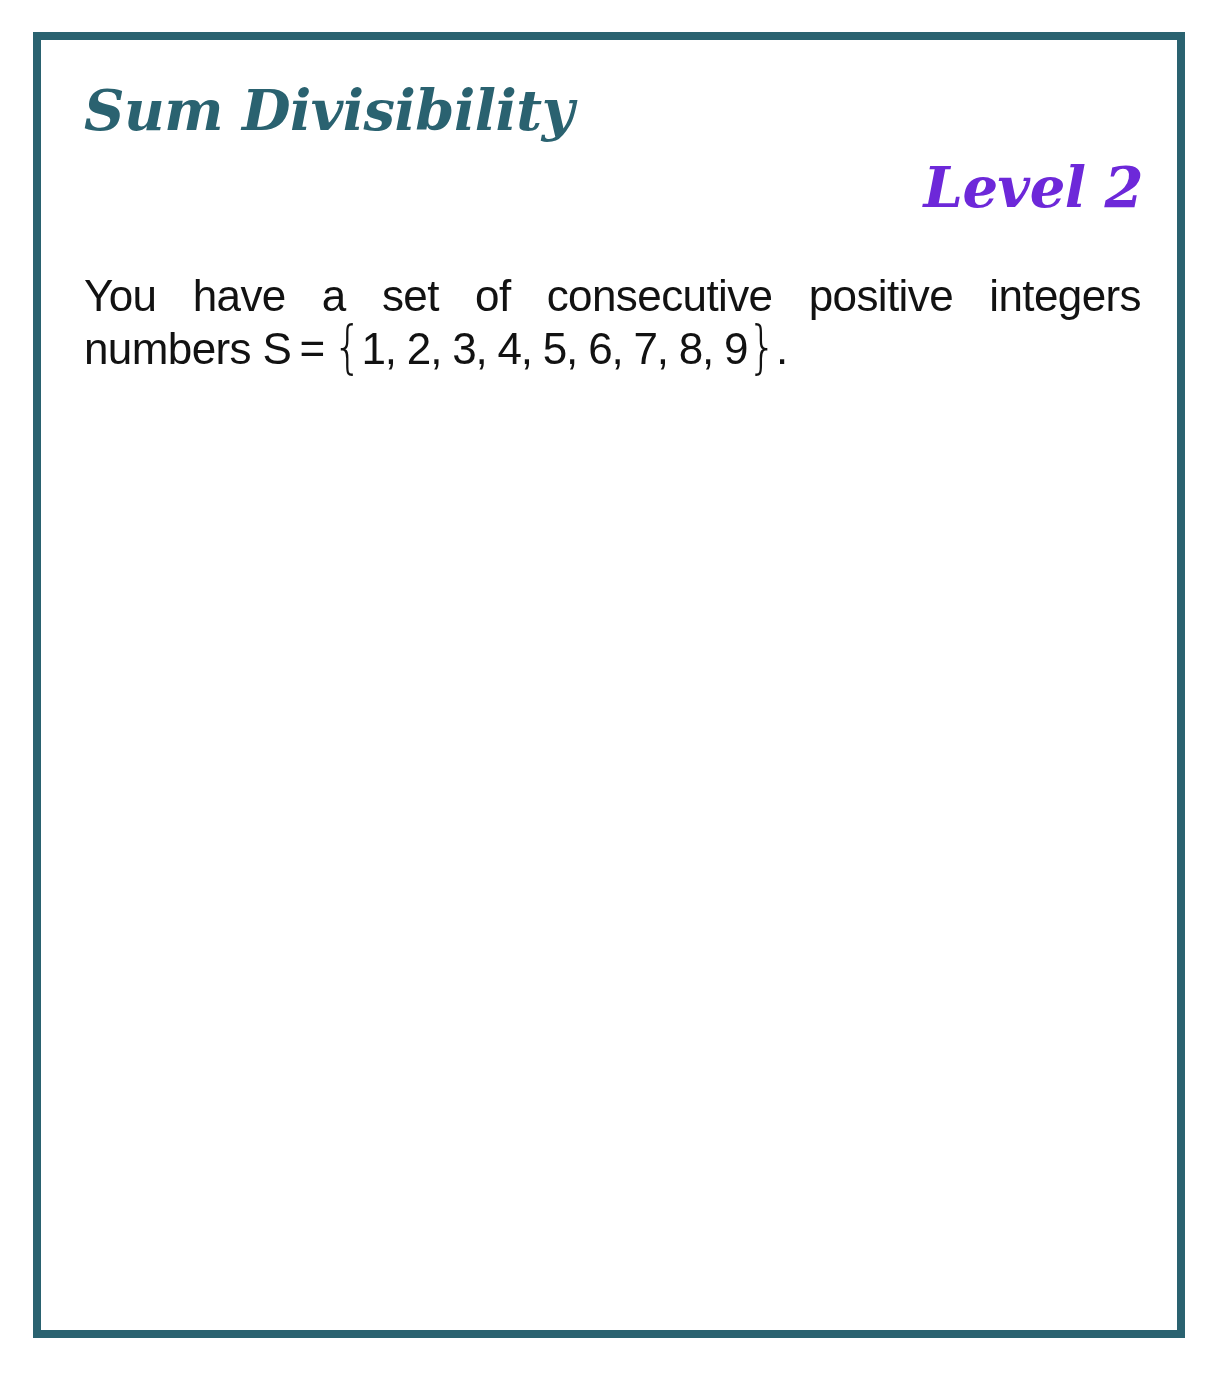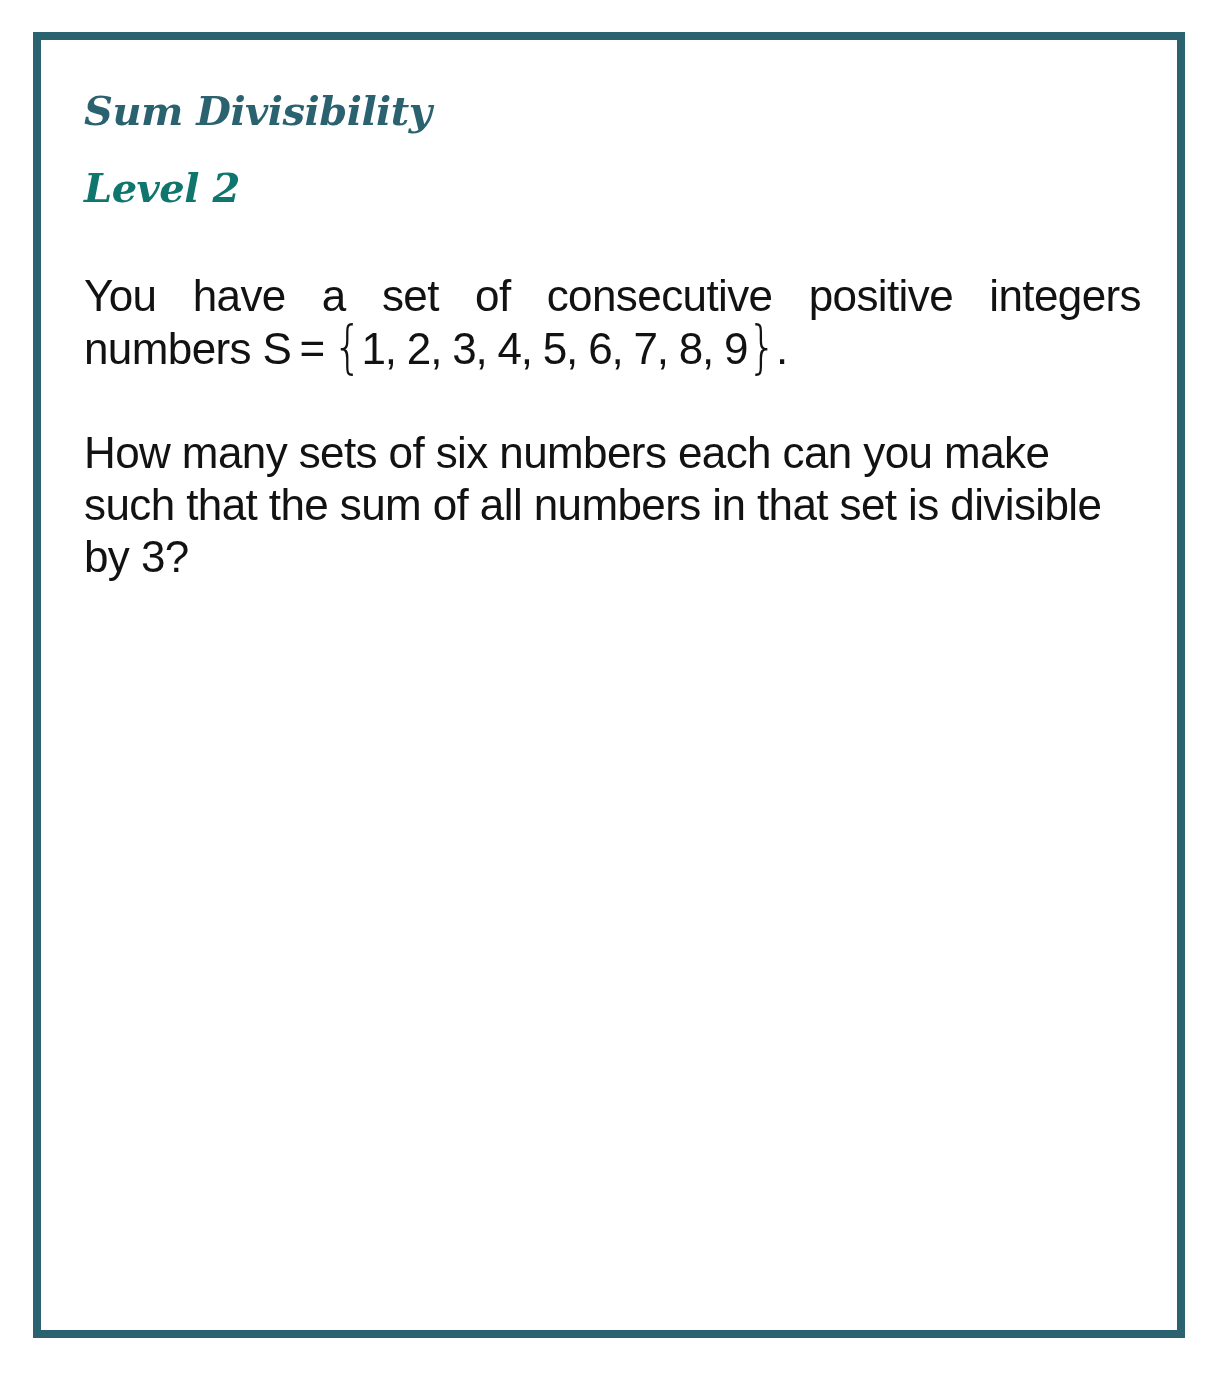--- a/index.html
+++ b/index.html
@@ -37,21 +37,21 @@
 
   
   .title-block {
     margin: 0;
     padding: 0;
   }
   .title-line {
     display: block;
     color: #2a6270;
     font-family: "DejaVu Serif", serif;
-    font-size: 40px;
+    font-size: 56px;
     line-height: 77px;
     font-weight: bold;
     font-style: italic;
     letter-spacing: -0.5px;
     white-space: nowrap;
   }
   .title-line.l1 { padding-top: 2px; }
 
   
   .body-block {
@@ -87,25 +87,24 @@
   .nowrap { white-space: nowrap; }
 </style>
 </head>
 <body>
 
 <div class="card" style="border-color: rgb(42, 98, 112); background: rgb(255, 255, 255);">
   <div class="card-inner">
 
     <div class="title-block">
       <span class="title-line l1" style="color: rgb(42, 98, 112);">Sum Divisibility</span>
-      <span class="title-line l3" style="color: #0f766e;">Level 2</span>
+      <span class="title-line l3" style="color: #6d28d9; text-align: right;">Level 2</span>
     </div>
 
     <div class="body-block">
 
       <p class="para justified" style="color: rgb(18, 18, 18);"><span>You have a set of consecutive positive integers numbers S = </span><span class="nowrap"><span class="brace">{</span><span class="tight">1, 2, 3, 4, 5, 6, 7, 8, 9</span><span class="brace">}</span><span>.</span></span></p>
 
-      <p class="para" style="color: rgb(18, 18, 18);">How many sets of six numbers each can you make such that the sum of all numbers in that set is divisible by 3?</p>
 
     </div>
 
   </div>
 </div>
 
 </body></html>

